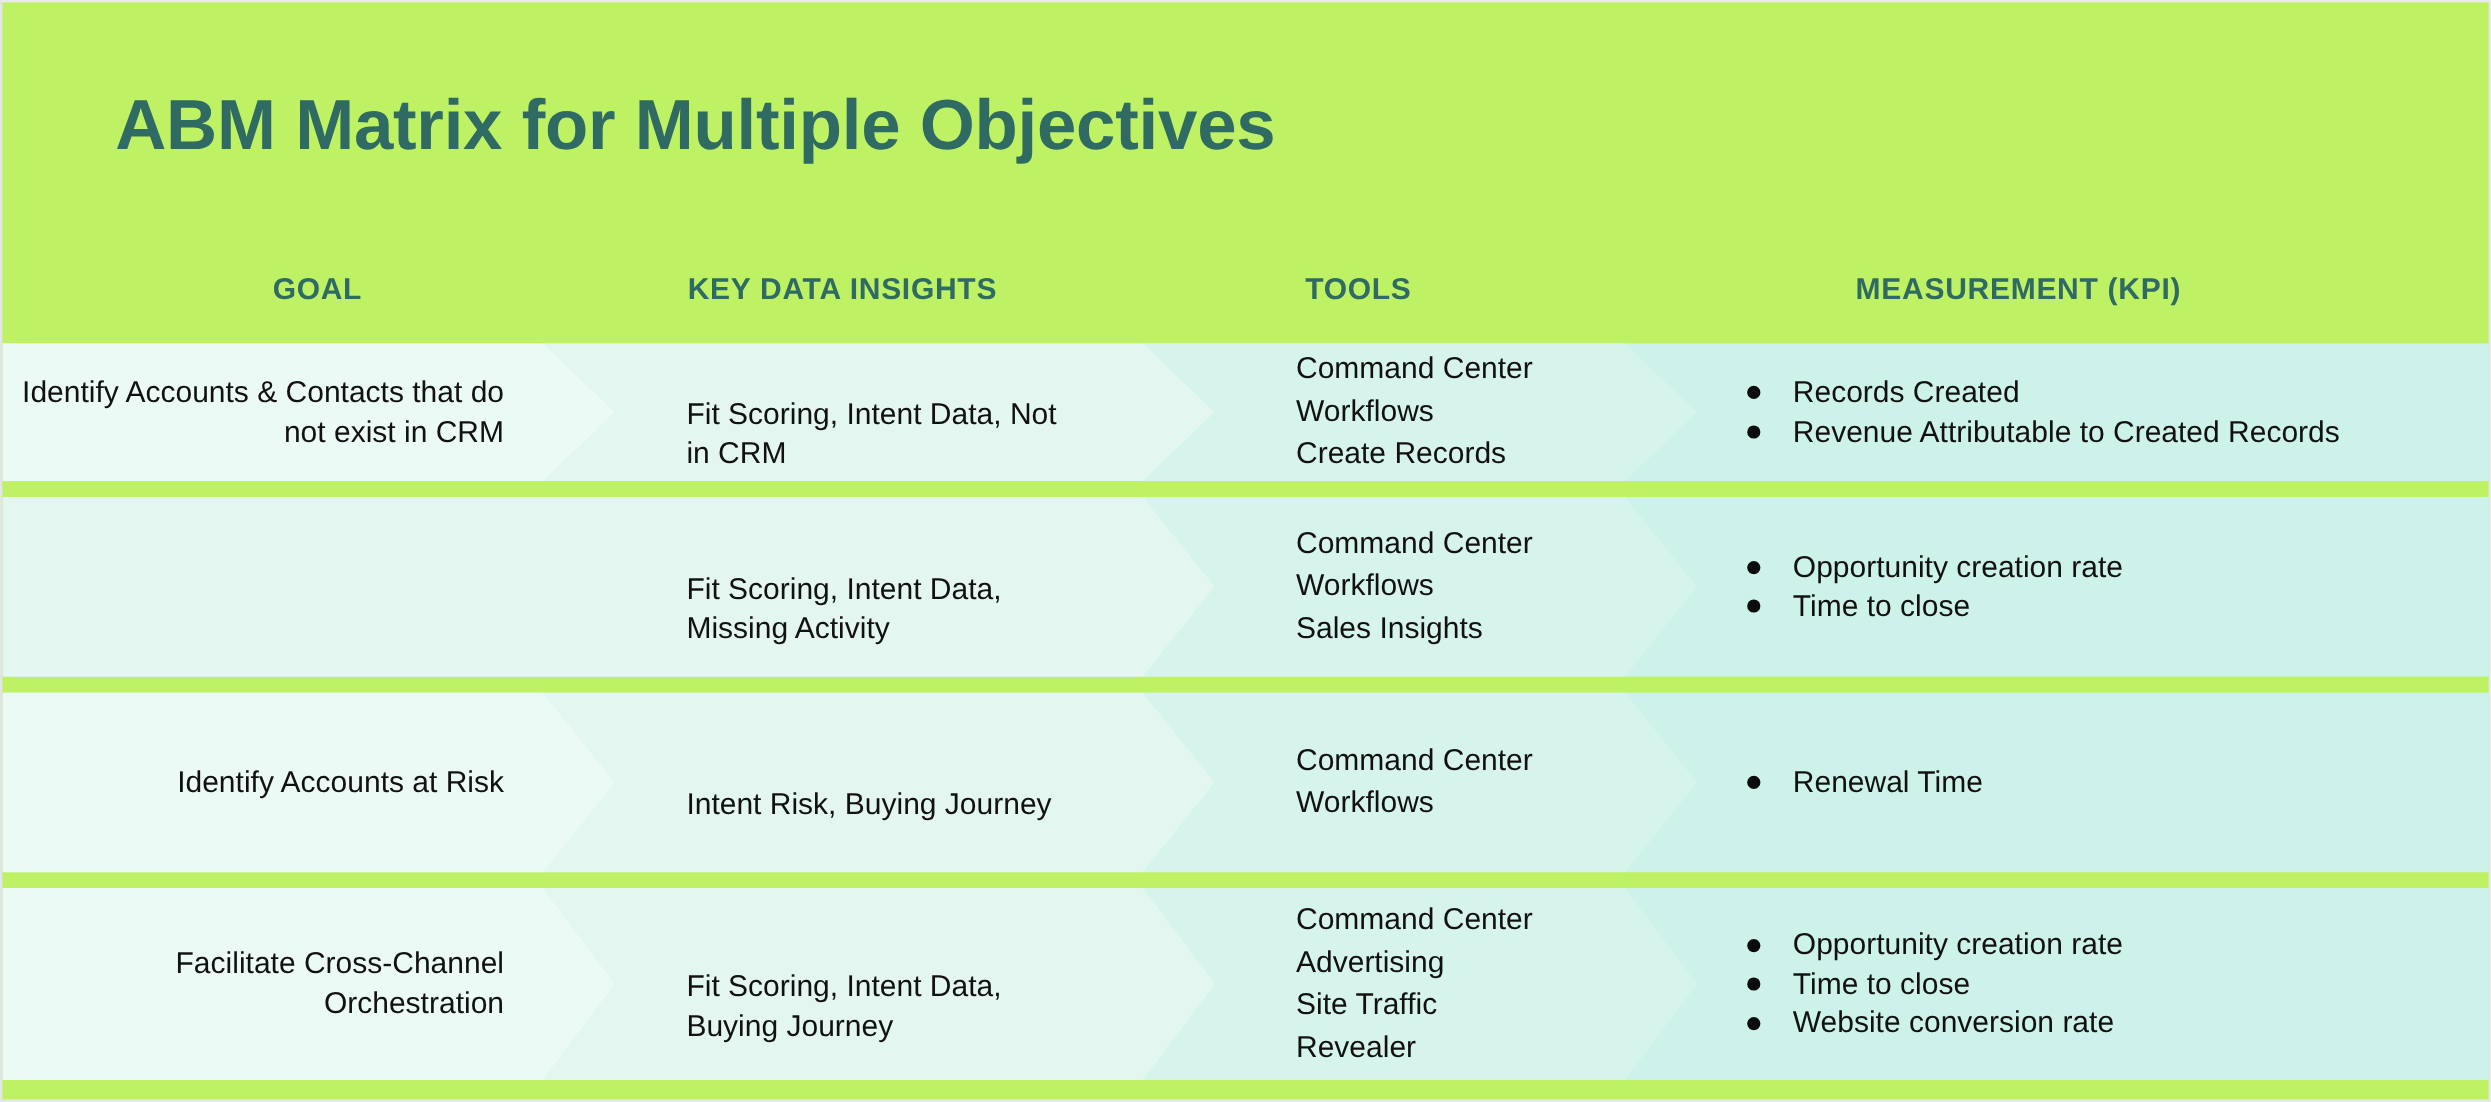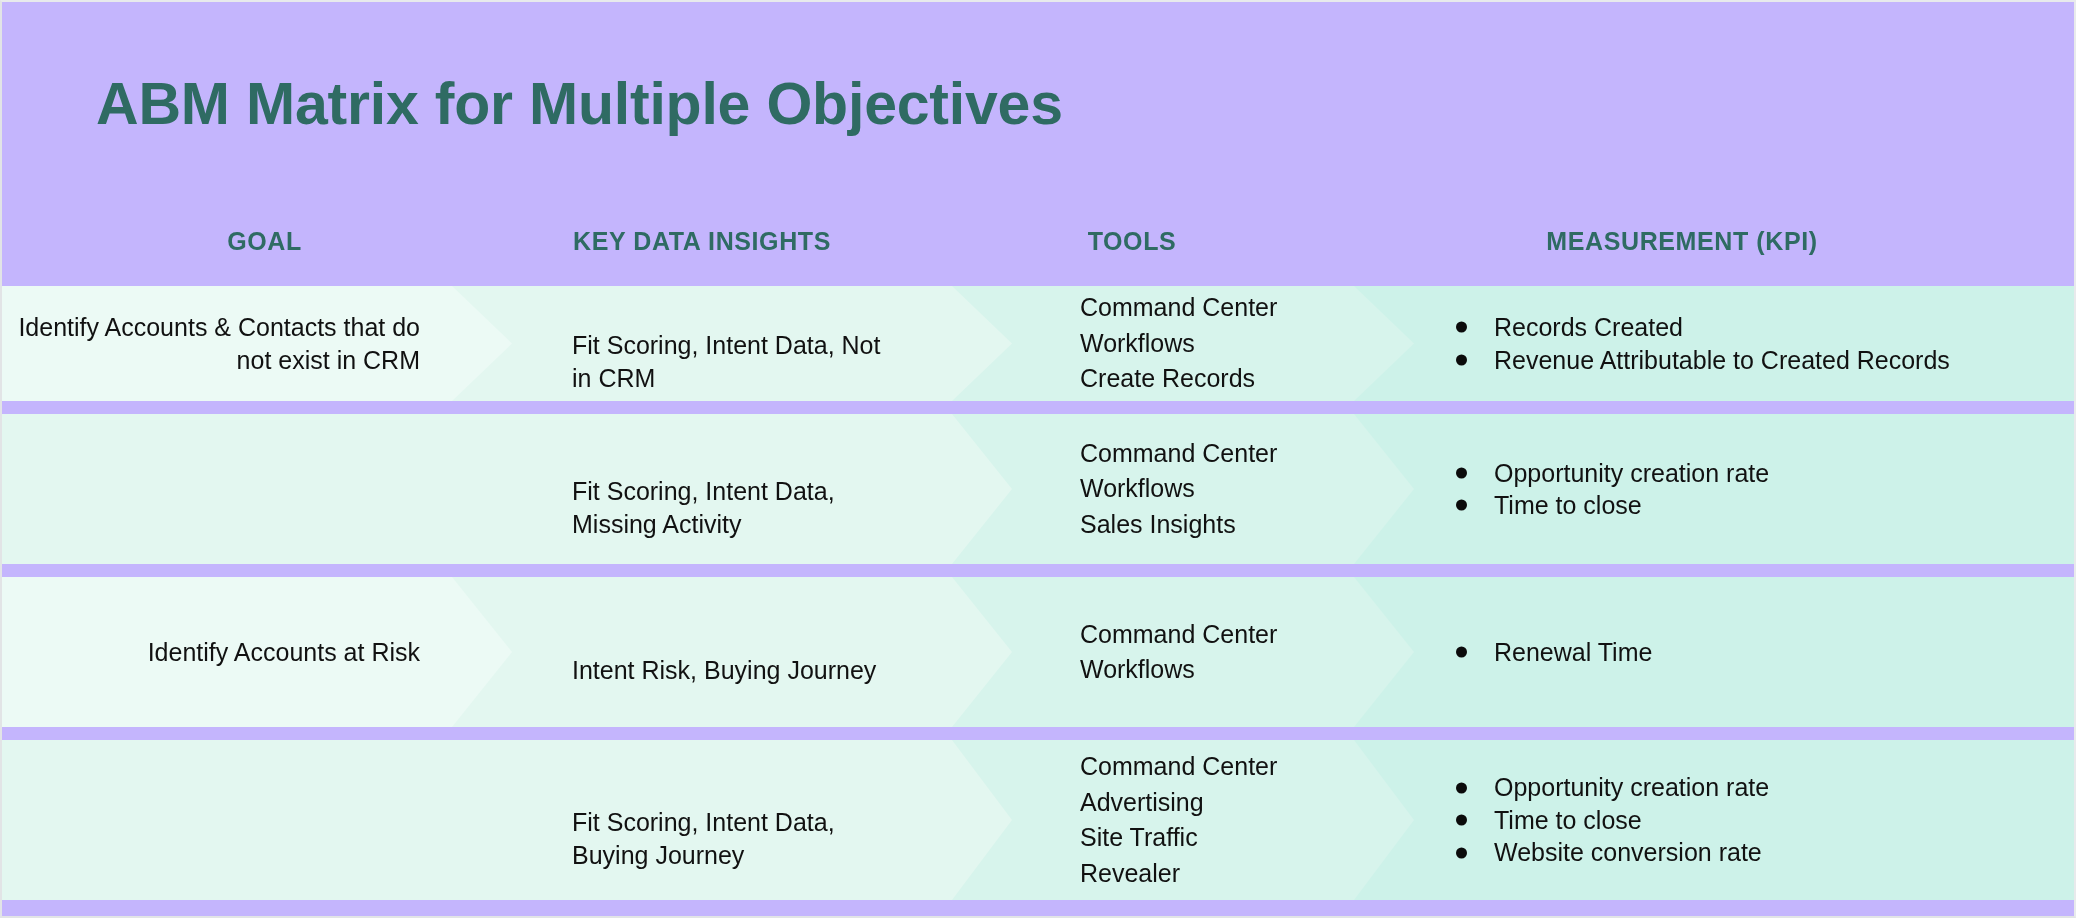--- a/index.html
+++ b/index.html
@@ -7,21 +7,21 @@
     padding: 0;
     background: #ffffff;
   }
   body {
     font-family: "Liberation Sans", sans-serif;
   }
   #canvas {
     position: relative;
     width: 2076px;
     height: 918px;
-    background: #c4b5fd;
+    background: #bef264;
     overflow: hidden;
     box-sizing: border-box;
     border-left: 2px solid #e2e4e6;
     border-top: 2px solid #e8eaec;
     border-right: 2px solid #e8eaec;
     border-bottom: 2px solid #e2e4e6;
   }
 
   
   #title {
@@ -249,16 +249,19 @@
           <div class="tools-list">
             <div>Command Center</div>
             <div>Advertising</div>
             <div>Site Traffic</div>
             <div>Revealer</div>
           </div>
         </div>
         <div class="cell cell-insights">
           <div class="insights-text">Fit Scoring, Intent Data, Buying Journey</div>
         </div>
+        <div class="cell cell-goal">
+          <div class="goal-text">Facilitate Cross-Channel Orchestration</div>
+        </div>
       </div>
     </div>
 
 </div>
 
 </body></html>

